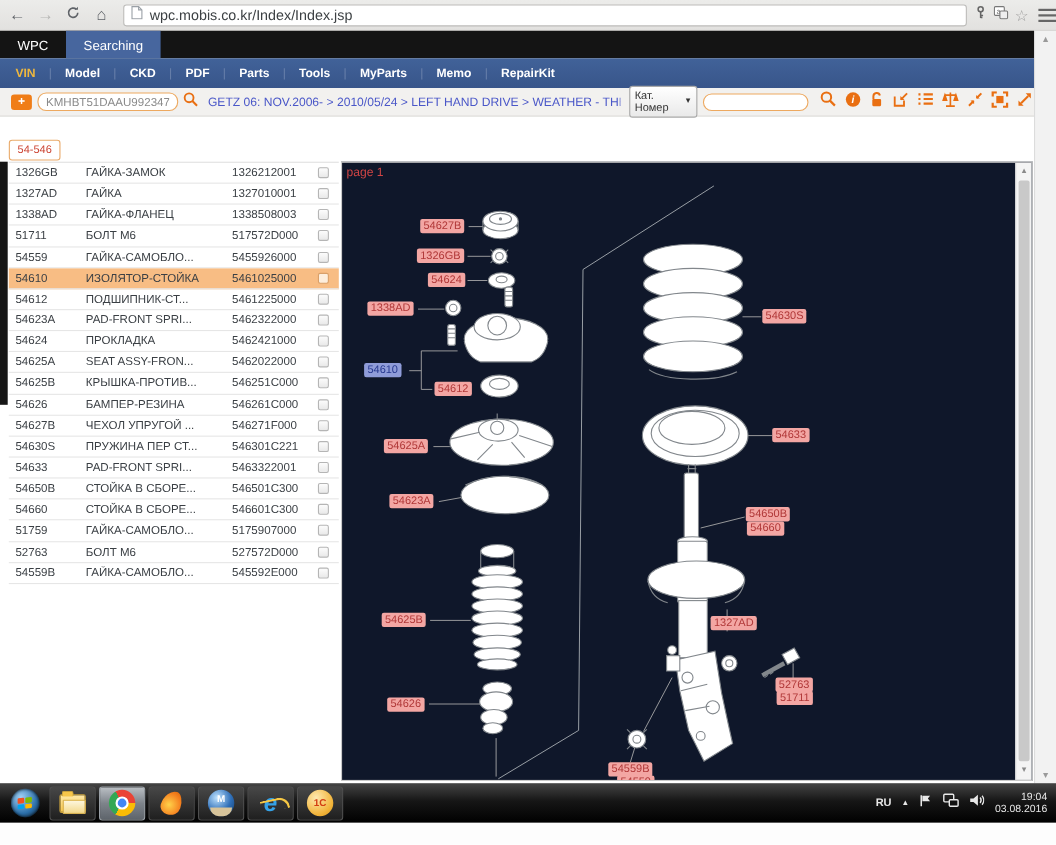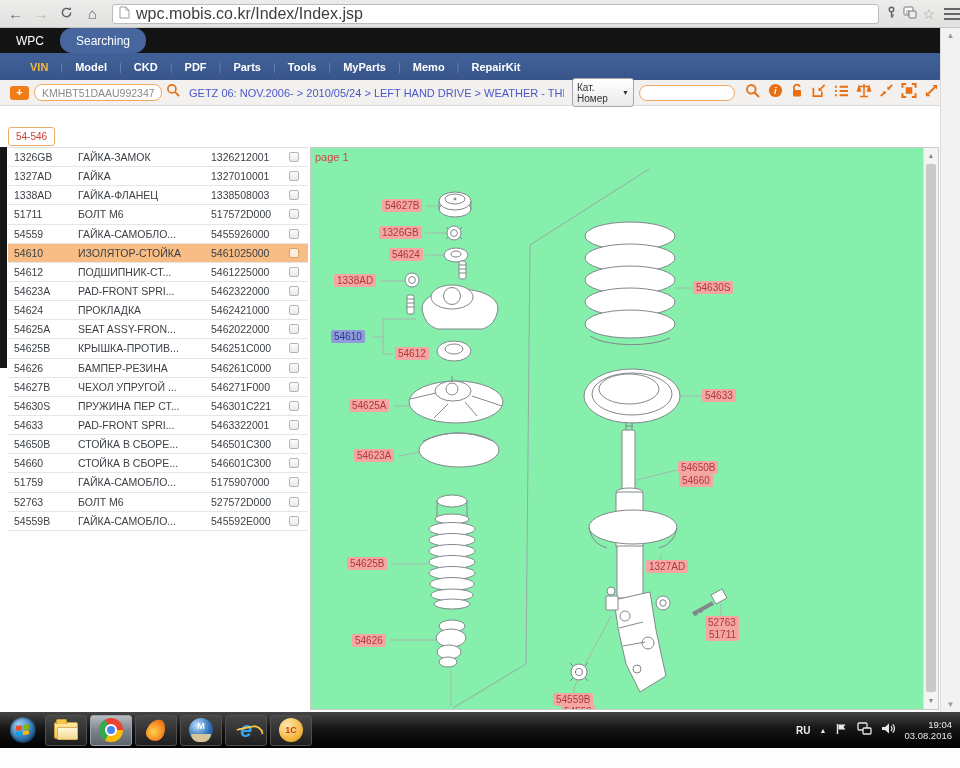--- a/index.html
+++ b/index.html
@@ -9,39 +9,39 @@
 
   
   #chrome { position:absolute; left:0; top:0; width:960px; height:28px;
     background:linear-gradient(#ececea,#e2e1df); border-bottom:1px solid #c7c6c4;
     display:flex; align-items:center; }
   .bicon { width:20px; text-align:center; font-size:15px; color:#5f6368; margin-left:6px; cursor:pointer;}
   .bicon.dis { color:#b7b7b5; }
   #urlbar { display:flex; align-items:center; gap:6px; margin-left:10px;
     width:786px; height:20px; background:#fff; border:1px solid #bdbcba; border-radius:3px; padding:0 6px;}
   #urlbar .doc { flex:0 0 auto; }
-  #urltext { font-size:16px; color:#3c4043; }
+  #urltext { font-size:13px; color:#3c4043; }
   .chrome-right { display:flex; align-items:center; gap:5px; margin-left:6px; }
   #menu-btn { width:16px; height:12px; border-top:2px solid #666; border-bottom:2px solid #666; position:relative; margin-left:4px;}
   #menu-btn:before { content:""; position:absolute; left:0; top:3px; width:16px; height:2px; background:#666; }
 
   
   #tabbar { position:absolute; left:0; top:28px; width:940px; height:25px; background:#141414;
     display:flex; align-items:stretch; color:#fff; }
-  .apptab { display:flex; align-items:center; padding:0 16px; font-size:12px;border-radius:12px; }
+  .apptab { display:flex; align-items:center; padding:0 16px; font-size:12px; }
   .apptab.active { background:#47669e; }
   #hdr-links { margin-left:auto; display:flex; align-items:center; gap:13px; font-size:11px; font-weight:bold; padding-right:8px;}
   .hlink { color:#fff; cursor:pointer; white-space:nowrap; }
   .langsel { width:74px; height:17px; background:#fff; color:#222; font-size:10.5px; font-weight:normal;
     display:flex; align-items:center; justify-content:space-between; padding:0 4px; border:1px solid #888;}
   .langsel .car { font-size:7px; color:#333; }
 
   
   #navbar { position:absolute; left:0; top:53px; width:940px; height:27px;
-    background:linear-gradient(#416299,#38558a); display:flex; align-items:center; padding-left:30px;}
+    background:linear-gradient(#416299,#38558a); display:flex; align-items:center; padding-left:14px;}
   .nitem { font-size:11px; font-weight:bold; color:#fff; cursor:pointer; white-space:nowrap;}
   .nitem.active { color:#f0b83d; }
   .nsep { color:#6980ab; margin:0 12px; font-size:11px; }
 
   
   #searchrow { position:absolute; left:0; top:80px; width:940px; height:26px;
     background:#f2f1ef; border-bottom:1px solid #dddcda; display:flex; align-items:center; }
   #addbtn { margin-left:10px; width:19px; height:14px; background:#f07d17; color:#fff;
     border-radius:3px; font-size:11px; font-weight:bold; line-height:13px; text-align:center; cursor:pointer;}
   #vin-input { margin-left:5px; width:128px; height:17px; border:1.5px solid #eda960; border-radius:8px;
@@ -76,21 +76,21 @@
   .prow.sel { background:#f8bd84; }
   .c-code { width:64px; flex:0 0 auto; }
   .c-name { width:133px; flex:0 0 auto; white-space:nowrap; overflow:hidden; }
   .c-num  { flex:1 1 auto; }
   .cb { width:10px; height:10px; border:1px solid #b5b5b5; border-radius:2px;
     background:linear-gradient(#fcfcfc,#e9e9e9); flex:0 0 auto; }
   .prow.sel .cb { border-color:#d9a069; background:#fdeedd; }
 
   
   #diagram-panel { position:absolute; left:310px; top:147px; width:629px; height:563px;
-    background:#86efac; border:1px solid #c9c9c9; overflow:hidden; }
+    background:#0f172a; border:1px solid #c9c9c9; overflow:hidden; }
   #page-label { position:absolute; left:4px; top:3px; font-size:11px; color:#d04545; }
   #dwg { position:absolute; left:0; top:0; }
   .dlabel { position:absolute; font-size:10px; padding:0 3px; line-height:13px; border-radius:2px;
     background:#f3a6a3; color:#b03838; white-space:nowrap; cursor:pointer; }
   .dlabel.sel { background:#8f9cd9; color:#27398f; }
   #dscroll { position:absolute; right:0; top:0; width:15px; height:561px; background:#f4f4f4; border-left:1px solid #e0e0e0;}
   #dscroll .ar { position:absolute; left:0; width:14px; height:14px; font-size:7px; color:#8a8a8a; text-align:center; line-height:14px;}
   #dthumb { position:absolute; left:2px; top:16px; width:10px; height:528px; background:#c9c9c9; border-radius:2px;}
 
   

